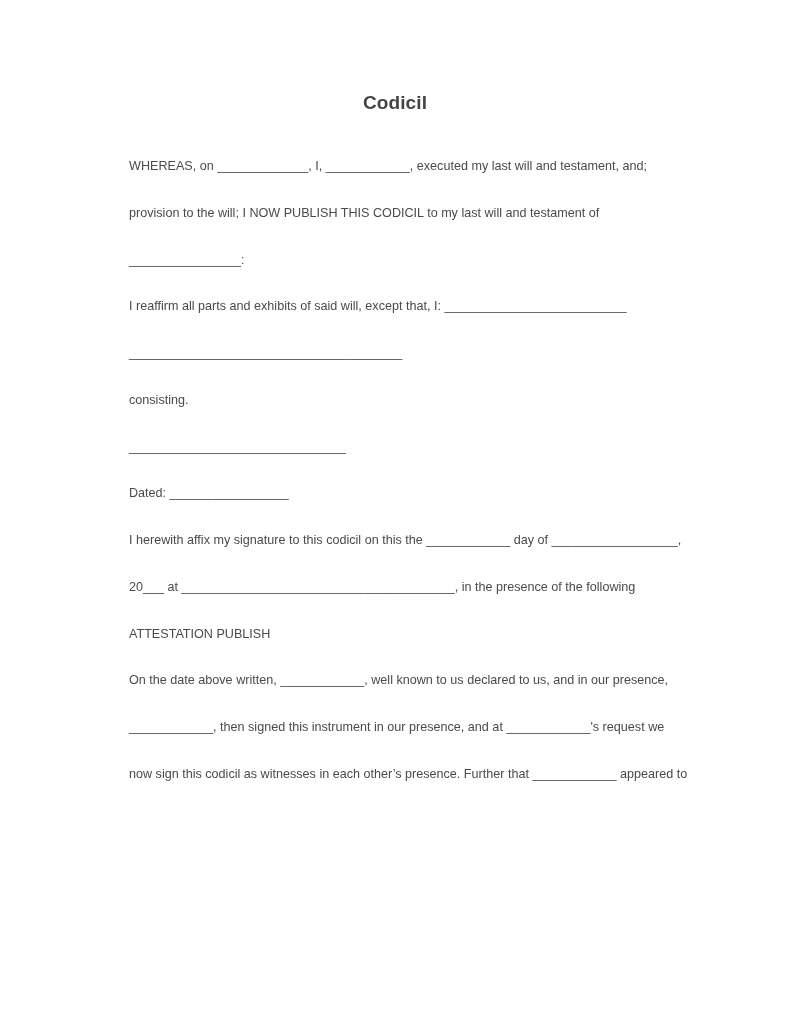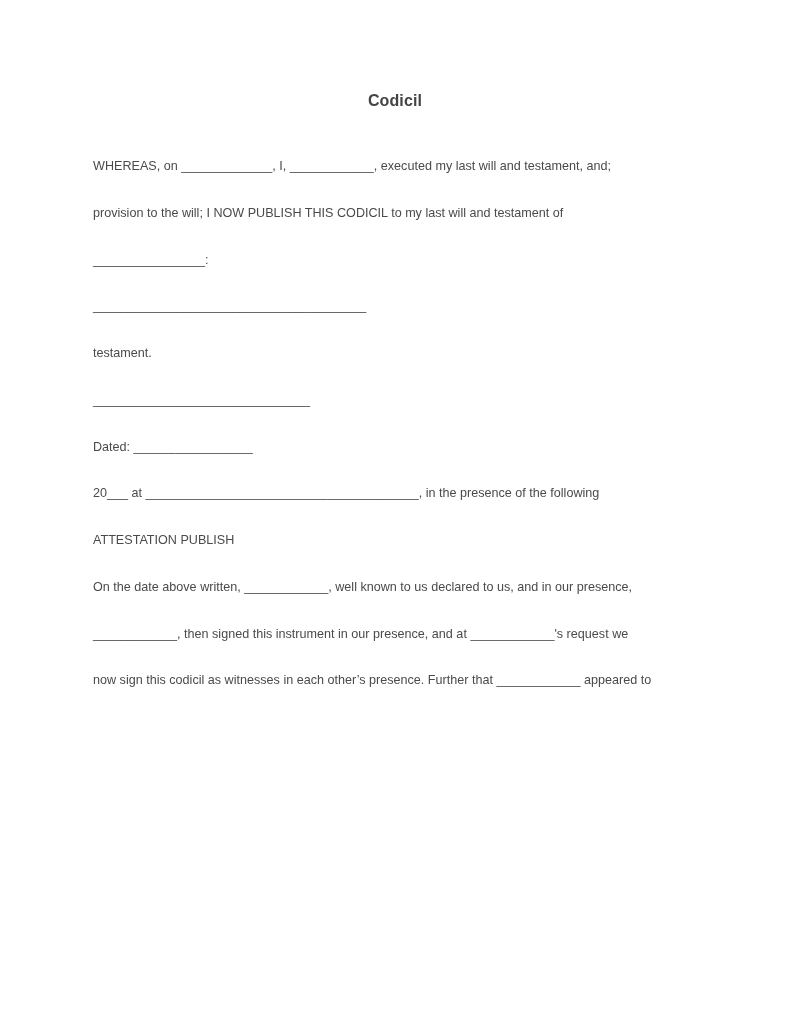--- a/index.html
+++ b/index.html
@@ -22,54 +22,57 @@
       width: 790px;
       height: 1022px;
       background: #ffffff;
     }
     .title {
       position: absolute;
       left: 0;
       width: 790px;
       top: 92px;
       text-align: center;
-      font-size: 16px;
+      font-size: 19px;
       font-weight: bold;
       color: #444444;
       letter-spacing: 0.1px;
     }
     .body-text {
       position: absolute;
       left: 93px;
       top: 128px;
       width: 620px;
       font-size: 12.6px;
       line-height: 15.58px;
       white-space: pre;
     }
     .line {
       display: block;
       height: 15.58px;
       white-space: pre;
+      margin-left: 36px;
     }
   </style>
 </head>
 <body>
 
 <div class="page">
   <div class="title">Codicil</div>
 
   <div class="body-text">
     <span class="line">WHEREAS, on _____________, I, ____________, executed my last will and testament, and;</span>
     <span class="line">provision to the will; I NOW PUBLISH THIS CODICIL to my last will and testament of</span>
     <span class="line">________________:</span>
+    <span class="line">I reaffirm all parts and exhibits of said will, except that, I: __________________________</span>
     <span class="line">_______________________________________</span>
-    <span class="line">testament.</span>
+    <span class="line">consisting.</span>
     <span class="line">_______________________________</span>
     <span class="line">Dated: _________________</span>
+    <span class="line">I herewith affix my signature to this codicil on this the ____________ day of __________________,</span>
     <span class="line">20___ at _______________________________________, in the presence of the following</span>
     <span class="line">ATTESTATION PUBLISH</span>
     <span class="line">On the date above written, ____________, well known to us declared to us, and in our presence,</span>
     <span class="line">____________, then signed this instrument in our presence, and at ____________'s request we</span>
     <span class="line">now sign this codicil as witnesses in each other’s presence. Further that ____________ appeared to</span>
     
     
     
     
     

